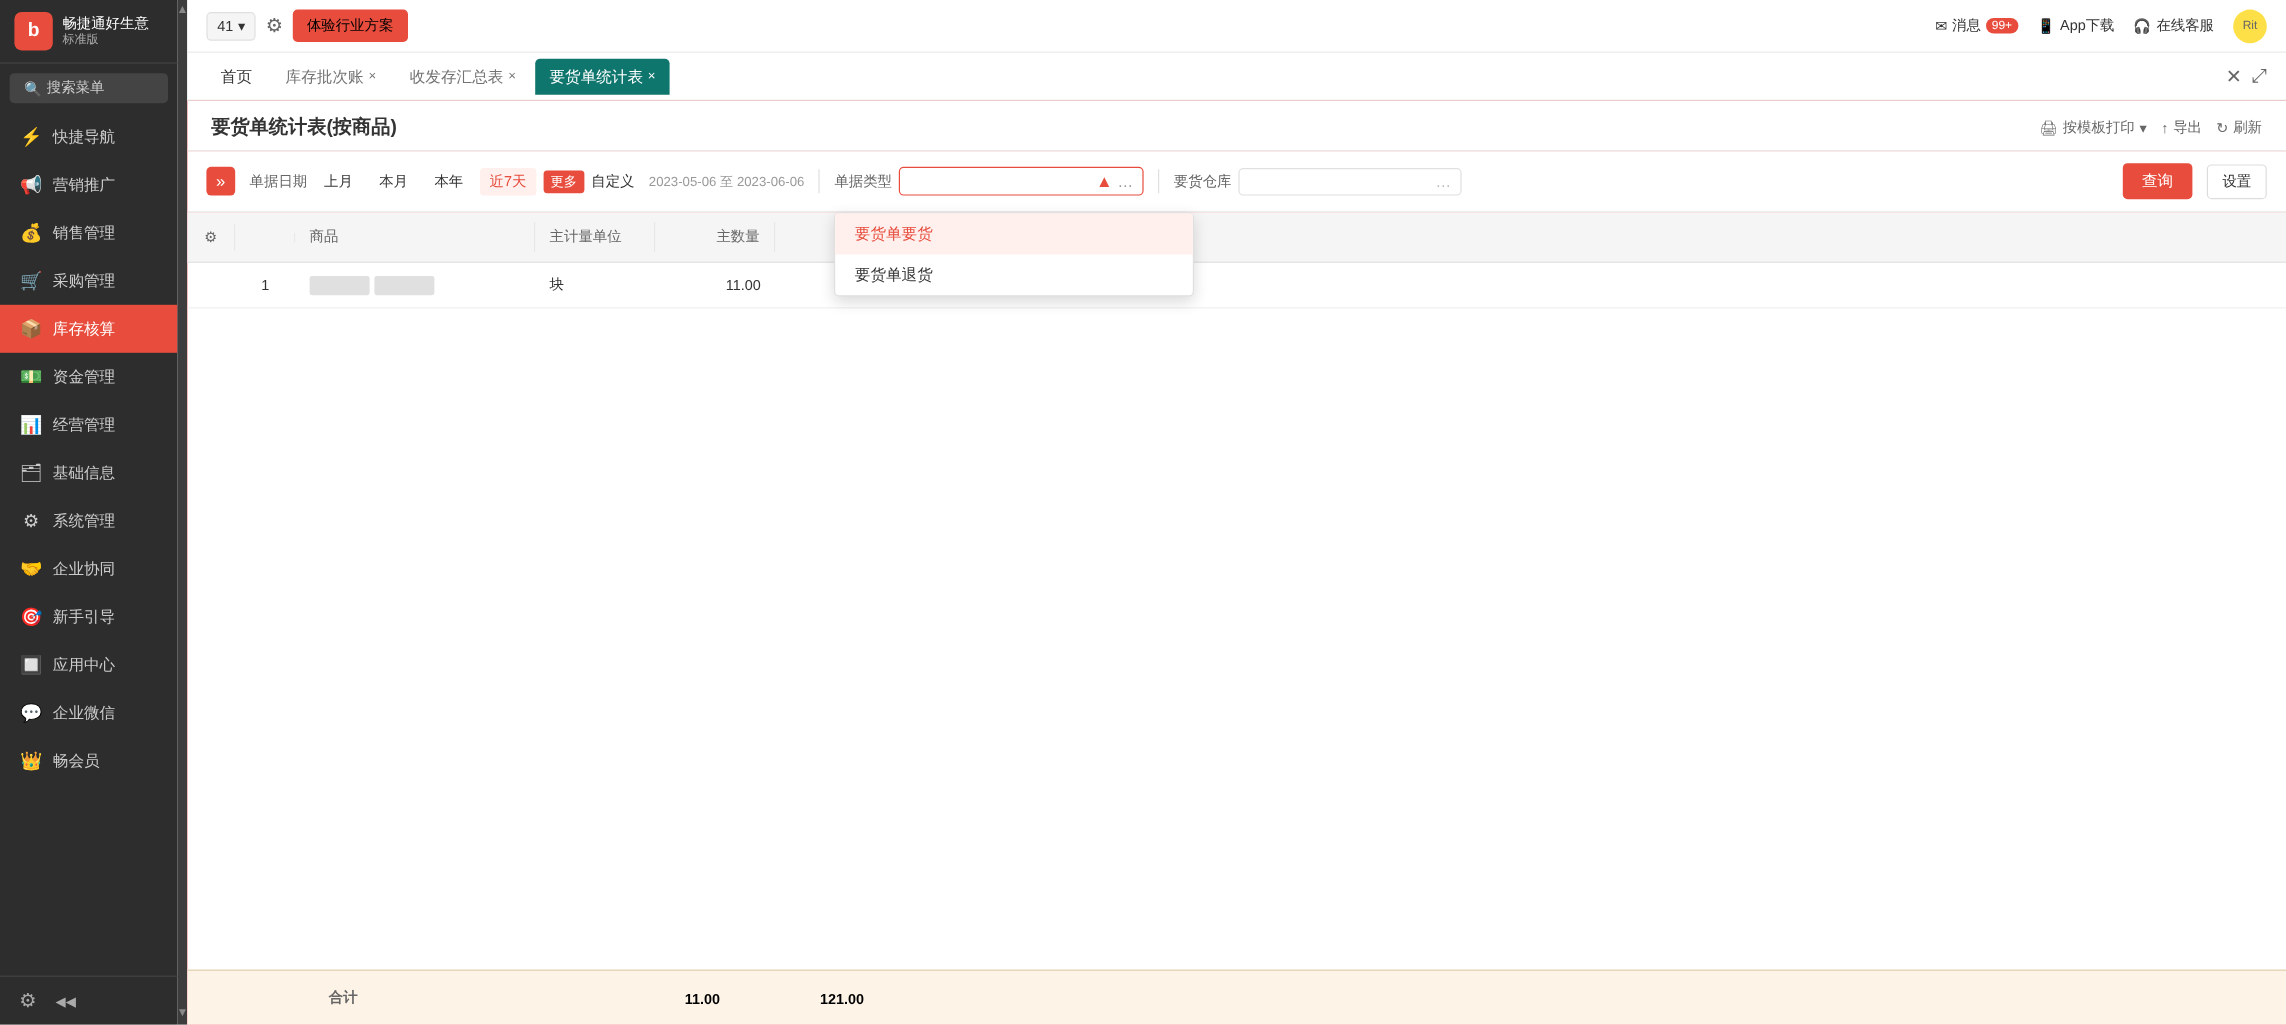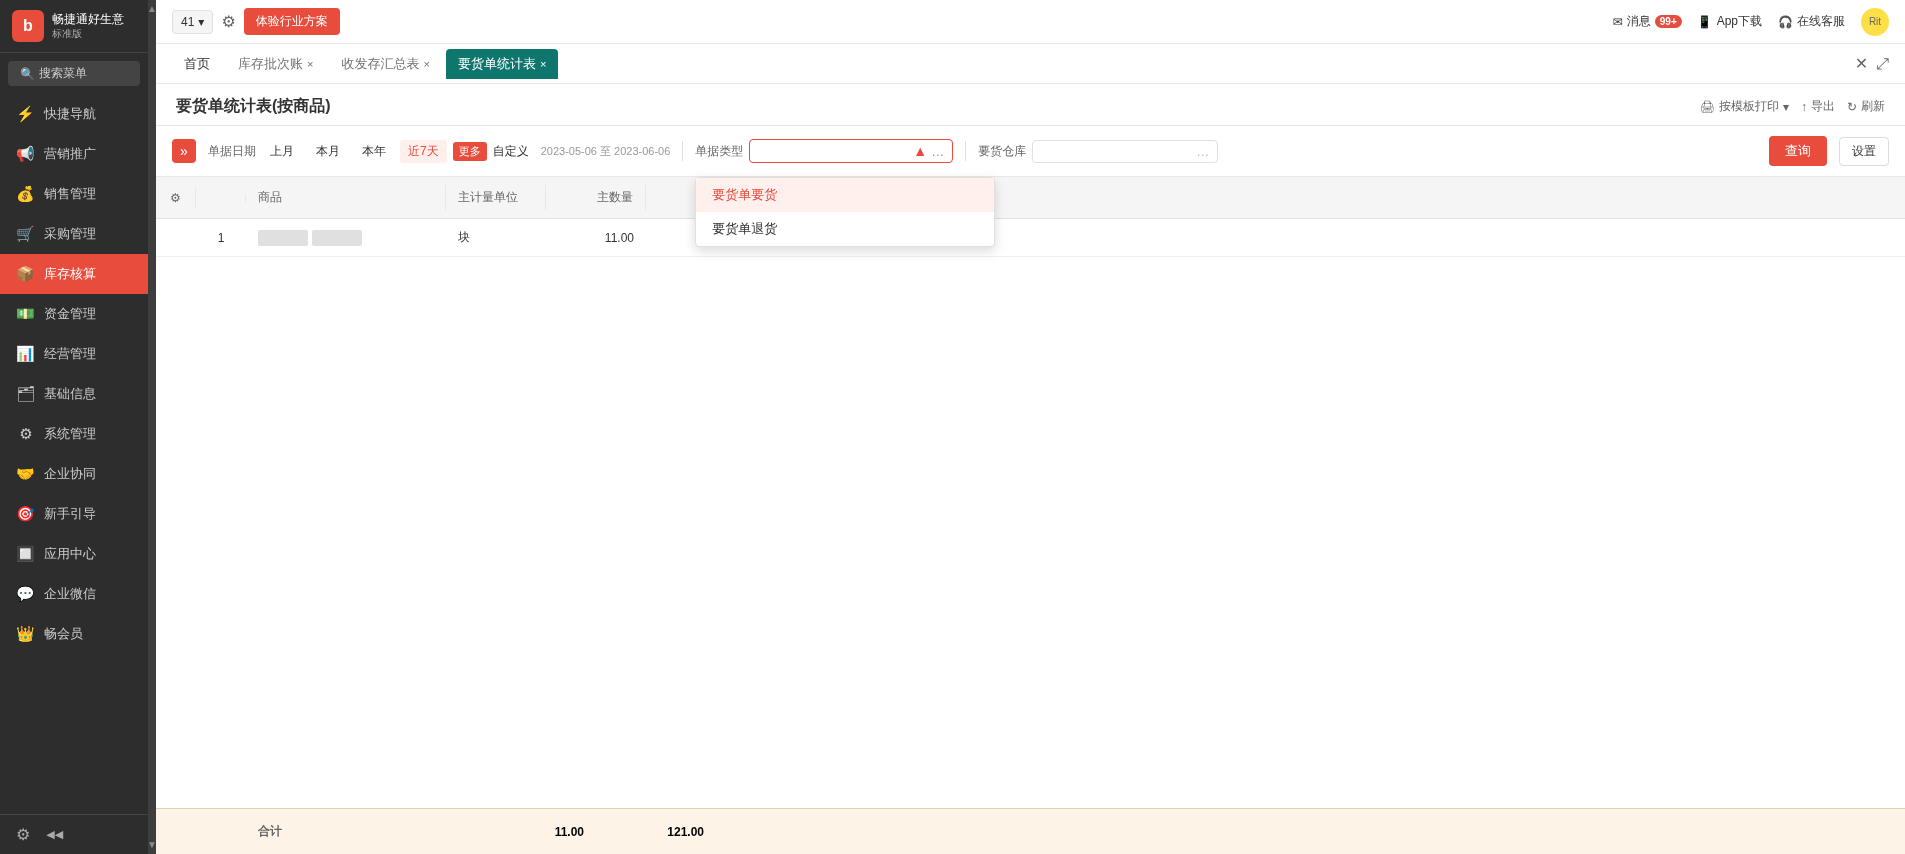--- a/index.html
+++ b/index.html
@@ -62,28 +62,28 @@
       flex-shrink: 0;
     }
     .topbar-left { display: flex; align-items: center; gap: 8px; flex: 1; }
     .store-selector {
       display: flex; align-items: center; gap: 4px;
       background: #f5f5f5; border: 1px solid #e0e0e0; border-radius: 4px;
       padding: 4px 8px; cursor: pointer; font-size: 12px; color: #333;
     }
     .gear-btn { font-size: 16px; color: #666; cursor: pointer; }
     .trial-btn {
-      background: #e74c3c; color: #ffffff; border: none; border-radius: 4px;
+      background: #e74c3c; color: #000000; border: none; border-radius: 4px;
       padding: 5px 12px; cursor: pointer; font-size: 12px;
     }
     .topbar-right { display: flex; align-items: center; gap: 16px; }
     .topbar-action { display: flex; align-items: center; gap: 4px; cursor: pointer; font-size: 12px; color: #333; }
     .badge {
       background: #e74c3c; color: white; border-radius: 10px;
-      padding: 1px 5px; font-size: 10px; font-weight: bold;
+      padding: 1px 5px; font-size: 10px; font-weight: normal;
     }
     .user-avatar {
       width: 28px; height: 28px; background: #fde047; border-radius: 50%;
       display: flex; align-items: center; justify-content: center; font-size: 10px; color: #666;
     }
 
     
     .tabs-bar {
       height: 40px; background: white; display: flex; align-items: center;
       padding: 0 16px; border-bottom: 1px solid #e8e8e8; gap: 4px;
@@ -194,21 +194,21 @@
     .td-unit { width: 100px; }
     .td-qty { width: 100px; text-align: right; }
     .td-amount { width: 120px; text-align: right; }
     .td-fill { flex: 1; }
     .td-product-placeholder { display: flex; gap: 4px; }
     .product-tag { background: #e0e0e0; height: 16px; width: 50px; border-radius: 2px; }
 
     
     .table-footer {
       background: #fdf3e7; border-top: 1px solid #e0d0b0;
-      display: flex; align-items: center; padding: 10px 0;
+      display: flex; align-items: flex-end; padding: 10px 16px;
     }
     .tf { padding: 4px 12px; font-size: 12px; flex-shrink: 0; }
     .tf-label { width: 250px; color: #666; font-weight: bold; }
     .tf-settings { width: 40px; }
     .tf-seq { width: 50px; }
     .tf-qty { width: 100px; text-align: right; font-weight: bold; }
     .tf-amount { width: 120px; text-align: right; font-weight: bold; }
 
     .sidebar-scrollbar {
       width: 8px; background: #3d3d3d; display: flex; flex-direction: column; align-items: center; padding: 4px 0;

